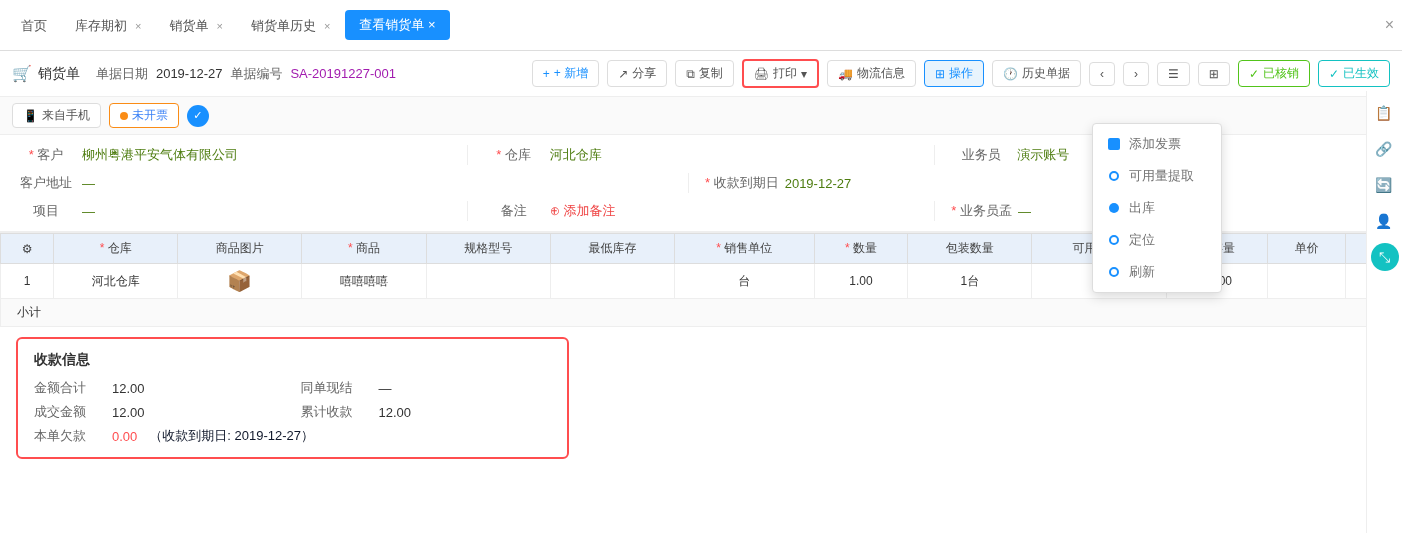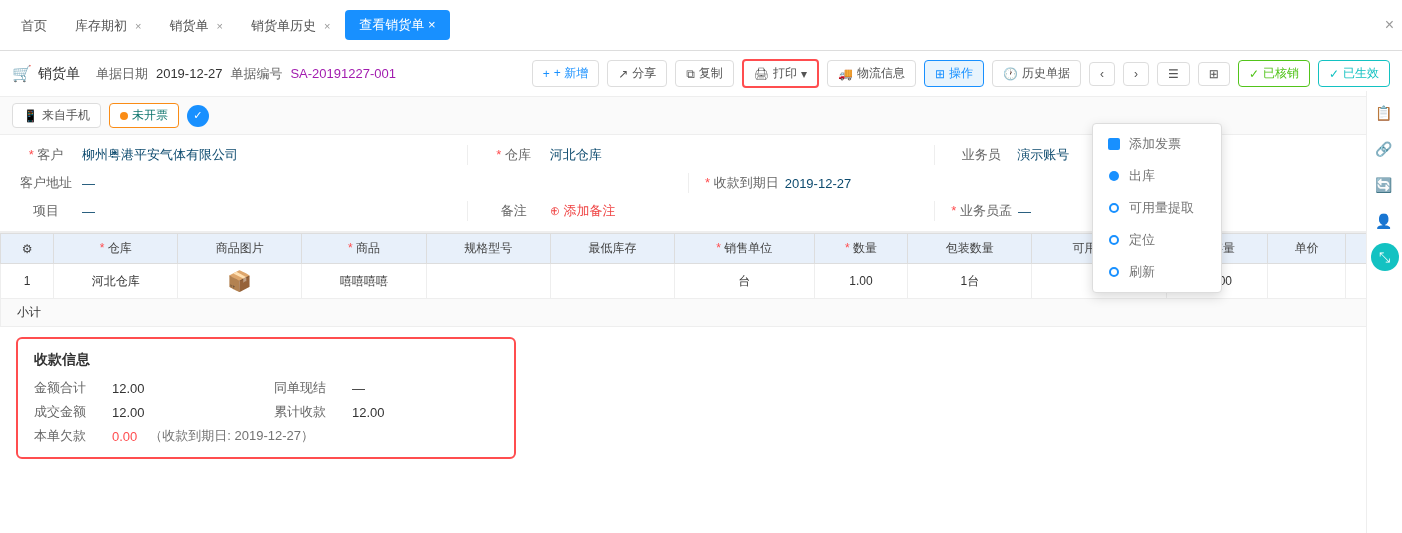--- a/index.html
+++ b/index.html
@@ -84,21 +84,21 @@
       padding: 10px 16px; border-bottom: 1px solid #eee; text-align: center;
     }
     .form-row {
       display: flex; align-items: center; gap: 8px; margin-bottom: 8px;
     }
     .form-row:last-child { margin-bottom: 0; }
     .field-label {
       color: #666; font-size: 13px; white-space: nowrap; min-width: 60px;
     }
     .field-label.required::before { content: '* '; color: #ff4d4f; }
-    .field-value { color: #0c4a6e; font-size: 13px; }
+    .field-value { color: #4d7c0f; font-size: 13px; }
     .field-block { display: flex; align-items: center; gap: 6px; flex: 1; }
     .field-sep { width: 1px; height: 20px; background: #eee; margin: 0 8px; }
 
     
     .table-container {
       overflow-x: auto; border-top: 1px solid #eee;
     }
     table { width: 100%; border-collapse: collapse; font-size: 12px; }
     thead tr { background: #e8f0fa; }
     th {
@@ -108,21 +108,21 @@
     th.required::before { content: '* '; color: #ff4d4f; }
     td {
       padding: 5px 8px; border: 1px solid #eee; color: #333;
       white-space: nowrap; text-align: center;
     }
     tr.subtotal td { background: #fafafa; font-weight: 400; }
 
     
     .summary-box {
       border: 2px solid #ff4d4f; border-radius: 6px;
-      margin: 10px 16px; padding: 12px 16px; width: 500px;
+      margin: 10px 16px; padding: 12px 16px; width: 553px;
       background: #fff;
     }
     .summary-title { font-weight: 600; font-size: 14px; margin-bottom: 10px; }
     .summary-grid {
       display: grid; grid-template-columns: 1fr 1fr; gap: 6px 16px;
     }
     .summary-row {
       display: flex; align-items: center; gap: 8px; font-size: 13px;
     }
     .summary-label { color: #666; min-width: 70px; }
@@ -248,21 +248,21 @@
         <span>已生效</span>
       </button>
     </div>
   </div>
 
   <div class="toolbar">
     <button class="toolbar-btn">
       <span>📱</span>
       <span>来自手机</span>
     </button>
-    <button class="toolbar-btn orange" style="border-color:#fa8c16;color:#0f766e">
+    <button class="toolbar-btn orange" style="border-color:#fa8c16;color:#3b82f6">
       <span style="width:8px;height:8px;background:#fa8c16;border-radius:50%;display:inline-block"></span>
       <span>未开票</span>
     </button>
     <button class="circle-btn">✓</button>
     <div class="spacer"></div>
   </div>
 
   <div class="form-section">
     <div class="form-row">
       <div class="field-block">
@@ -367,43 +367,43 @@
         <span class="summary-label">成交金额</span>
         <span class="summary-value">12.00</span>
       </div>
       <div class="summary-row">
         <span class="summary-label">累计收款</span>
         <span class="summary-value">12.00</span>
       </div>
       <div class="summary-row" style="grid-column:1/-1">
         <span class="summary-label">本单欠款</span>
         <span class="summary-value red">0.00</span>
-        <span class="summary-value" style="color:#737373;margin-left:4px">（收款到期日: 2019-12-27）</span>
+        <span class="summary-value" style="color:#0f172a;margin-left:4px">（收款到期日: 2019-12-27）</span>
       </div>
     </div>
   </div>
 
   <div class="dropdown-menu">
     <div class="dropdown-item">
       <span class="dropdown-icon">
         <span class="icon-square"></span>
       </span>
       <span>添加发票</span>
     </div>
     <div class="dropdown-item">
       <span class="dropdown-icon">
-        <span class="icon-circle"></span>
-      </span>
-      <span>出库</span>
+        <span class="icon-circle-outline"></span>
+      </span>
+      <span>可用量提取</span>
     </div>
     <div class="dropdown-item">
       <span class="dropdown-icon">
-        <span class="icon-circle-outline"></span>
-      </span>
-      <span>可用量提取</span>
+        <span class="icon-circle"></span>
+      </span>
+      <span>出库</span>
     </div>
     <div class="dropdown-item">
       <span class="dropdown-icon">
         <span class="icon-circle-outline"></span>
       </span>
       <span>定位</span>
     </div>
     <div class="dropdown-item">
       <span class="dropdown-icon">
         <span class="icon-circle-outline"></span>

